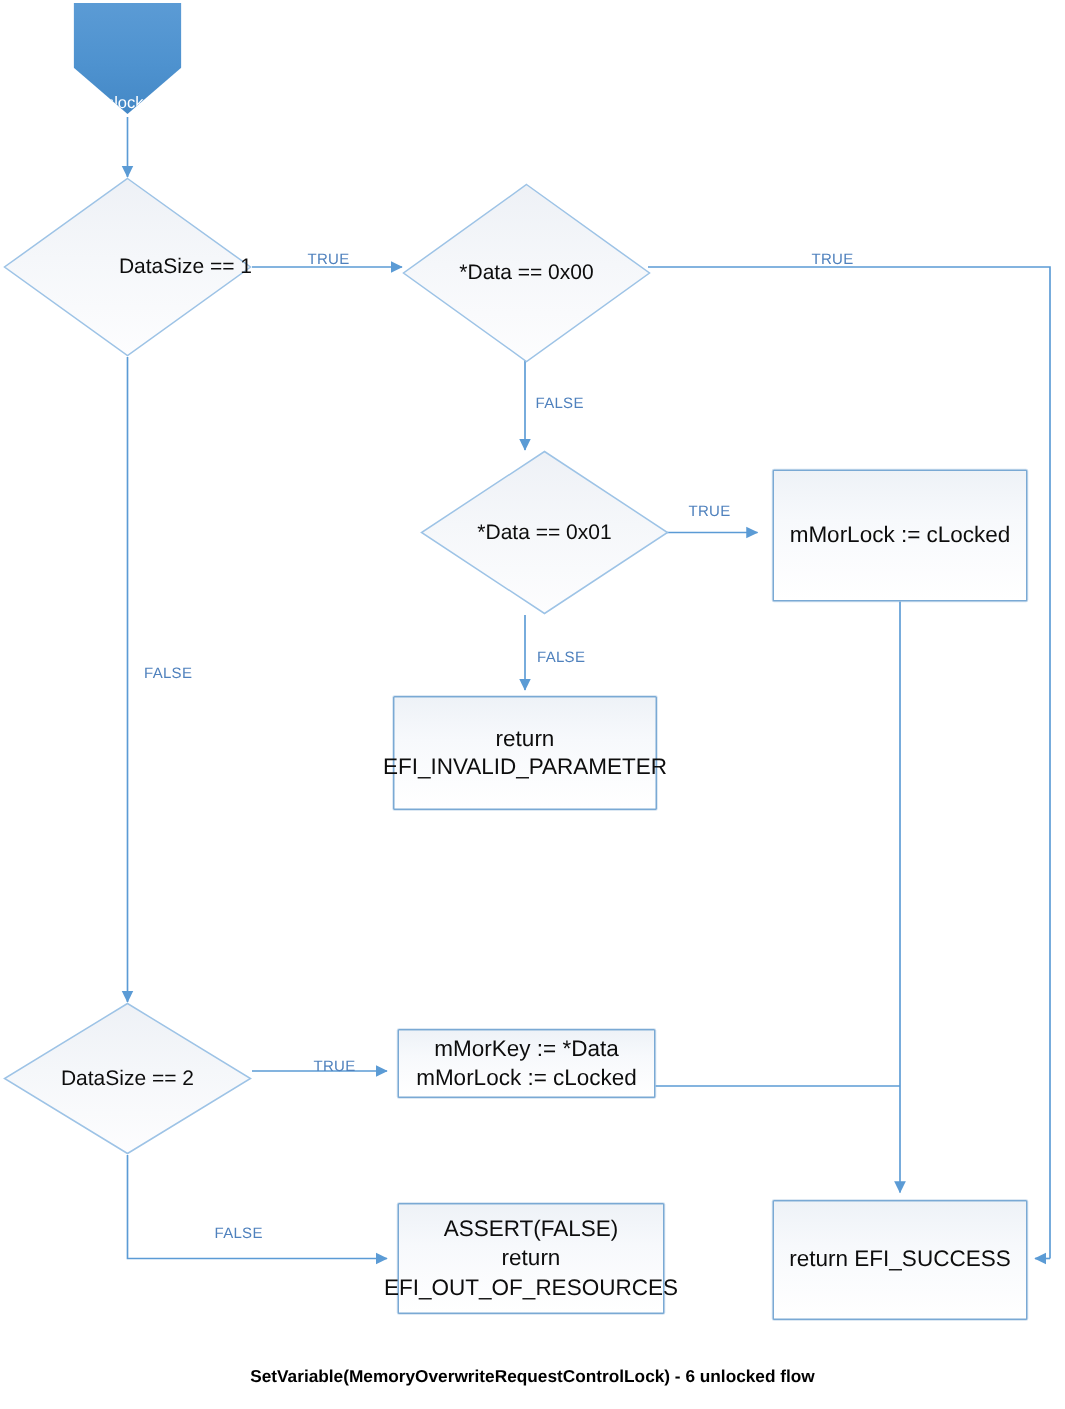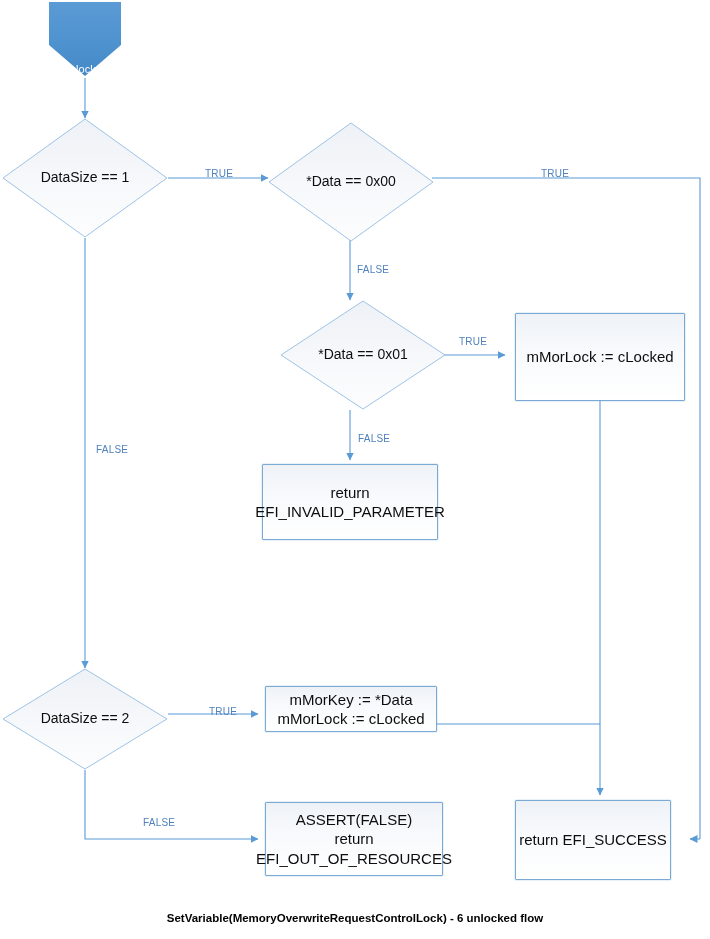--- a/index.html
+++ b/index.html
@@ -130,21 +130,21 @@
       <path d="M437,724 L600,724"></path>
 
       <path d="M85,770 L85,839 L258,839" marker-end="url(#arrow)"></path>
     </g>
   </svg>
 
   <div class="node start-node" style="left:49px; top:2px; width:72px; height:74px;">
     <span>Unlocked</span>
   </div>
 
-  <div class="node decision" style="left:2px; top:118px; width:166px; height:120px;">
+  <div class="node decision" style="left:2px; top:118px; width:166px; height:120px;justify-content:flex-end;">
     <svg class="dia-shape" viewBox="0 0 166 120" preserveAspectRatio="none">
       <polygon points="83,1 165,60 83,119 1,60" fill="url(#diaGrad)" stroke="#9dc3e6" stroke-width="1"></polygon>
     </svg>
     <span class="dia-label">DataSize == 1</span>
   </div>
 
   <div class="node decision" style="left:268px; top:122px; width:166px; height:120px;">
     <svg class="dia-shape" viewBox="0 0 166 120" preserveAspectRatio="none">
       <polygon points="83,1 165,60 83,119 1,60" fill="url(#diaGrad)" stroke="#9dc3e6" stroke-width="1"></polygon>
     </svg>
@@ -178,21 +178,21 @@
     <span>mMorKey := *Data
 mMorLock := cLocked</span>
   </div>
 
   <div class="node process" style="left:265px; top:802px; width:178px; height:74px;">
     <span>ASSERT(FALSE)
 return
 EFI_OUT_OF_RESOURCES</span>
   </div>
 
-  <div class="node process" style="left:515px; top:800px; width:156px; height:80px;">
+  <div class="node process" style="left:515px; top:800px; width:170px; height:80px;">
     <span>return EFI_SUCCESS</span>
   </div>
 
   <div class="edge-label" style="left:205px; top:168px;">TRUE</div>
   <div class="edge-label" style="left:96px; top:444px;">FALSE</div>
   <div class="edge-label" style="left:541px; top:168px;">TRUE</div>
   <div class="edge-label" style="left:357px; top:264px;">FALSE</div>
   <div class="edge-label" style="left:459px; top:336px;">TRUE</div>
   <div class="edge-label" style="left:358px; top:433px;">FALSE</div>
   <div class="edge-label" style="left:209px; top:706px;">TRUE</div>

